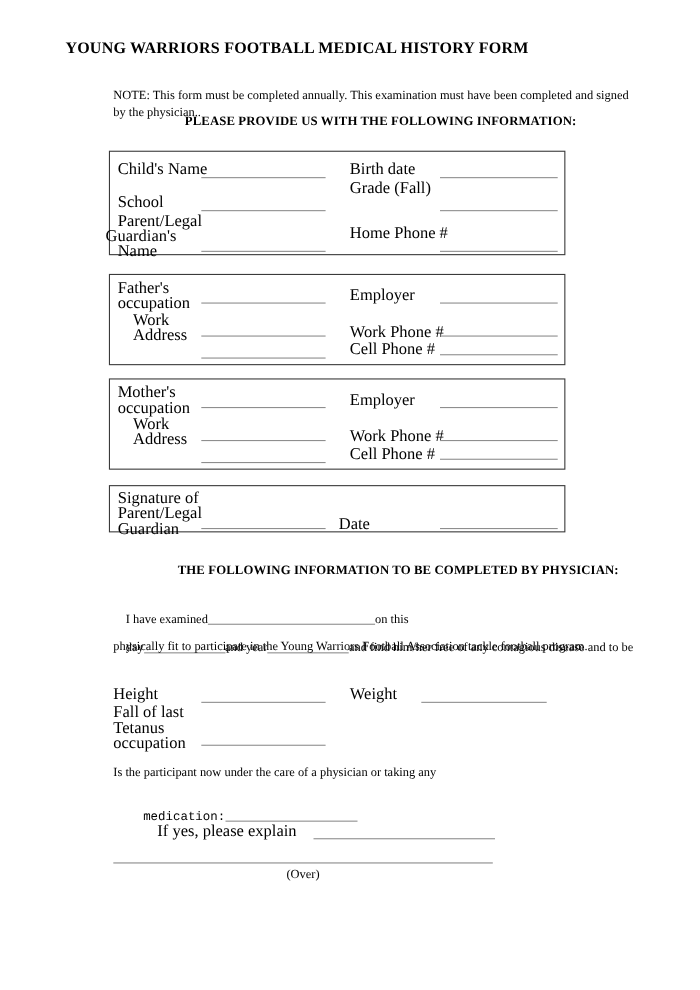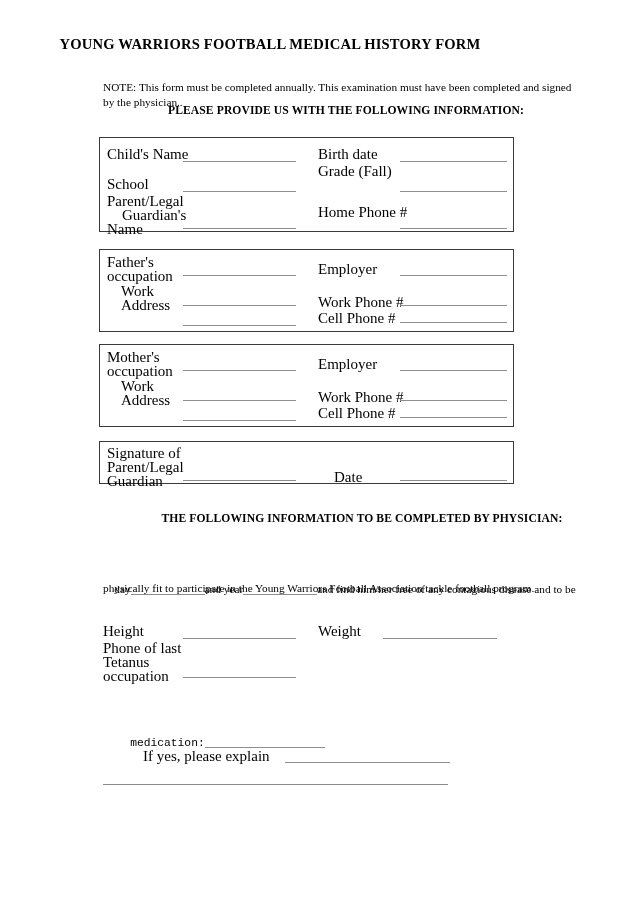--- a/index.html
+++ b/index.html
@@ -132,21 +132,21 @@
 
   <div class="form-box" id="box-child"></div>
 
   <div class="lbl" style="left:107px; top:147px;">Child's Name</div>
   <div class="rule" id="rule-childs-name" style="left:183px; top:161px; width:113px;"></div>
 
   <div class="lbl" style="left:107px; top:177px;">School</div>
   <div class="rule" id="rule-school" style="left:183px; top:191px; width:113px;"></div>
 
   <div class="lbl" style="left:107px; top:194px;">Parent/Legal</div>
-  <div class="lbl" style="left:122px; top:208px;text-align:right;">Guardian's</div>
+  <div class="lbl" style="left:96px; top:208px;text-align:right;">Guardian's</div>
   <div class="lbl" style="left:107px; top:222px;">Name</div>
   <div class="rule" id="rule-parent-name" style="left:183px; top:228px; width:113px;"></div>
 
   <div class="lbl" style="left:318px; top:147px;">Birth date</div>
   <div class="rule" id="rule-birth-date" style="left:400px; top:161px; width:107px;"></div>
 
   <div class="lbl" style="left:318px; top:164px;">Grade (Fall)</div>
   <div class="rule" id="rule-grade-fall" style="left:400px; top:191px; width:107px;"></div>
 
   <div class="lbl" style="left:318px; top:205px;">Home Phone #</div>
@@ -192,46 +192,51 @@
   <div class="lbl" style="left:318px; top:406px;">Cell Phone #</div>
   <div class="rule" id="rule-mother-cell-phone" style="left:400px; top:417px; width:107px;"></div>
 
   <div class="form-box" id="box-signature"></div>
 
   <div class="lbl" style="left:107px; top:446px;">Signature of</div>
   <div class="lbl" style="left:107px; top:460px;">Parent/Legal</div>
   <div class="lbl" style="left:107px; top:474px;">Guardian</div>
   <div class="rule" id="rule-signature" style="left:183px; top:480px; width:113px;"></div>
 
-  <div class="lbl" style="left:334px; top:470px;">Date</div>
+  <div class="lbl" style="left:308px; top:470px;">Date</div>
   <div class="rule" id="rule-signature-date" style="left:400px; top:480px; width:107px;"></div>
 
   <div class="section-heading" id="heading-physician">THE FOLLOWING INFORMATION TO BE COMPLETED BY PHYSICIAN:</div>
 
+  <div class="body-line" style="left:103px; top:541px;">
+    <span>I have examined</span><span class="inline-rule" style="width:152px;"></span><span>on this</span>
+  </div>
 
   <div class="body-line" style="left:103px; top:567px;">
     <span>day</span><span class="inline-rule" style="width:74px;"></span><span>and year</span><span class="inline-rule" style="width:74px;"></span><span>and find him/her free of any contagious disease and to be</span>
   </div>
 
   <div class="body-line" style="left:103px; top:581px;">physically fit to participate in the Young Warriors Football Association tackle football program.</div>
 
   <div class="lbl" style="left:103px; top:624px;">Height</div>
   <div class="rule" id="rule-height" style="left:183px; top:638px; width:113px;"></div>
 
   <div class="lbl" style="left:318px; top:624px;">Weight</div>
   <div class="rule" id="rule-weight" style="left:383px; top:638px; width:114px;"></div>
 
-  <div class="lbl" style="left:103px; top:641px;">Phone of last</div>
+  <div class="lbl" style="left:103px; top:641px;">Fall of last</div>
   <div class="lbl" style="left:103px; top:655px;">Tetanus</div>
   <div class="lbl" style="left:103px; top:669px;">occupation</div>
   <div class="rule" id="rule-tetanus" style="left:183px; top:677px; width:113px;"></div>
 
+  <div class="body-line" style="left:103px; top:695px;">Is the participant now under the care of a physician or taking any</div>
 
   <div class="body-line" style="left:103px; top:721px;font-family:Liberation Mono, monospace;">
     <span>medication:</span><span class="inline-rule" style="width:120px;"></span>
   </div>
 
   <div class="lbl" style="left:143px; top:749px;">If yes, please explain</div>
   <div class="rule" id="rule-if-yes" style="left:285px; top:762px; width:165px;"></div>
 
   <div id="footer-divider"></div>
+  <div id="footer-over">(Over)</div>
 
 </div>
 
 </body></html>

